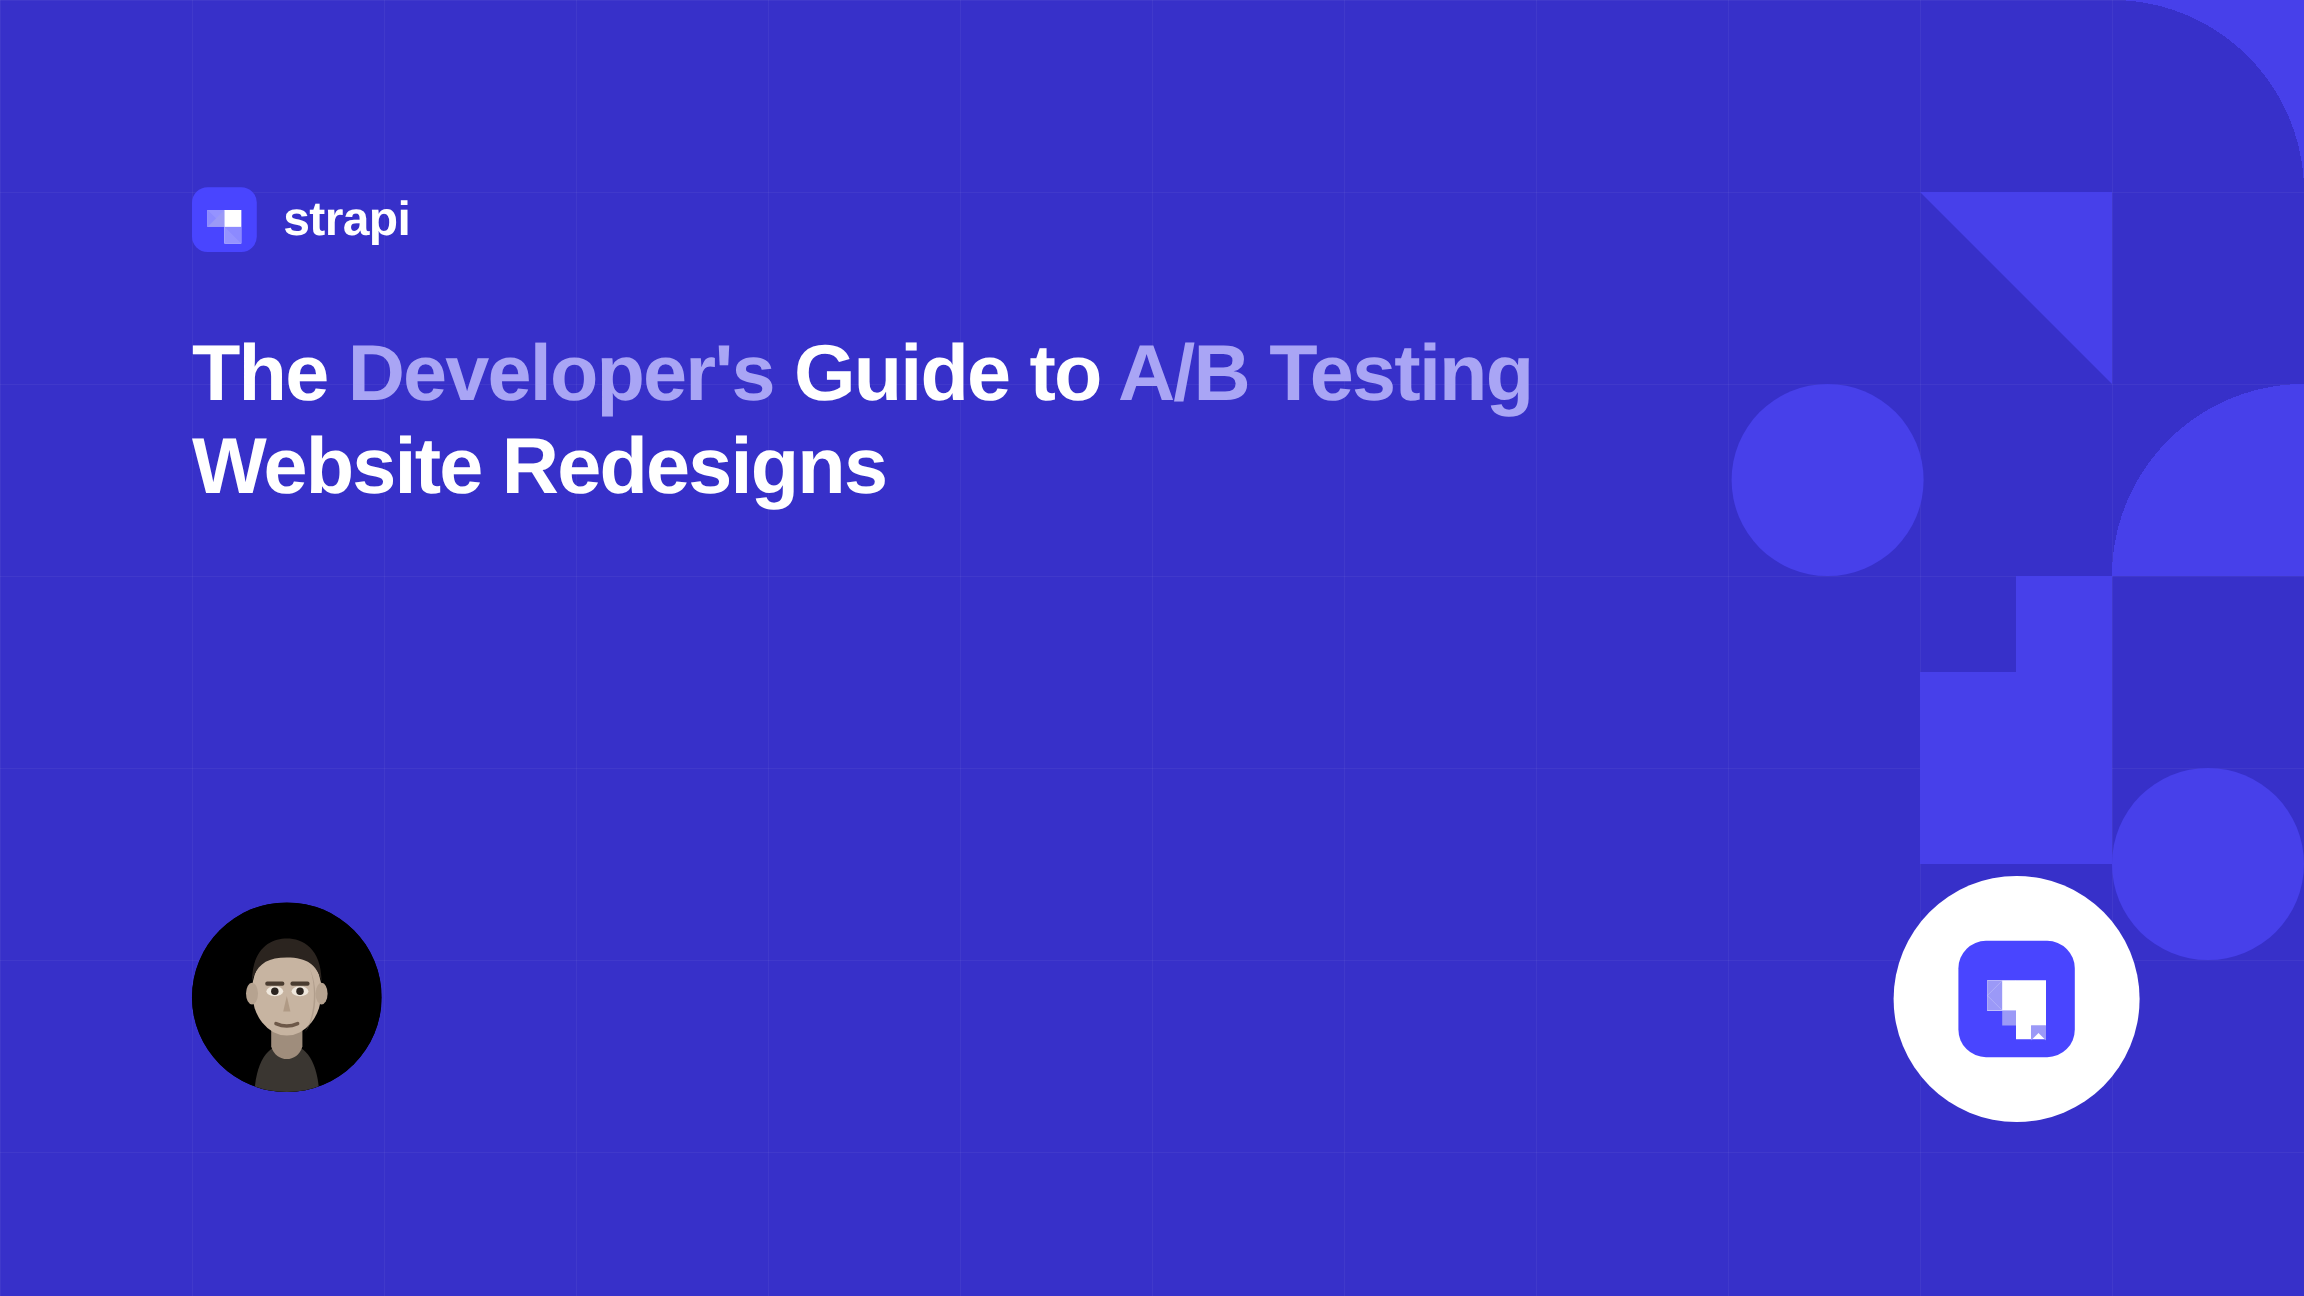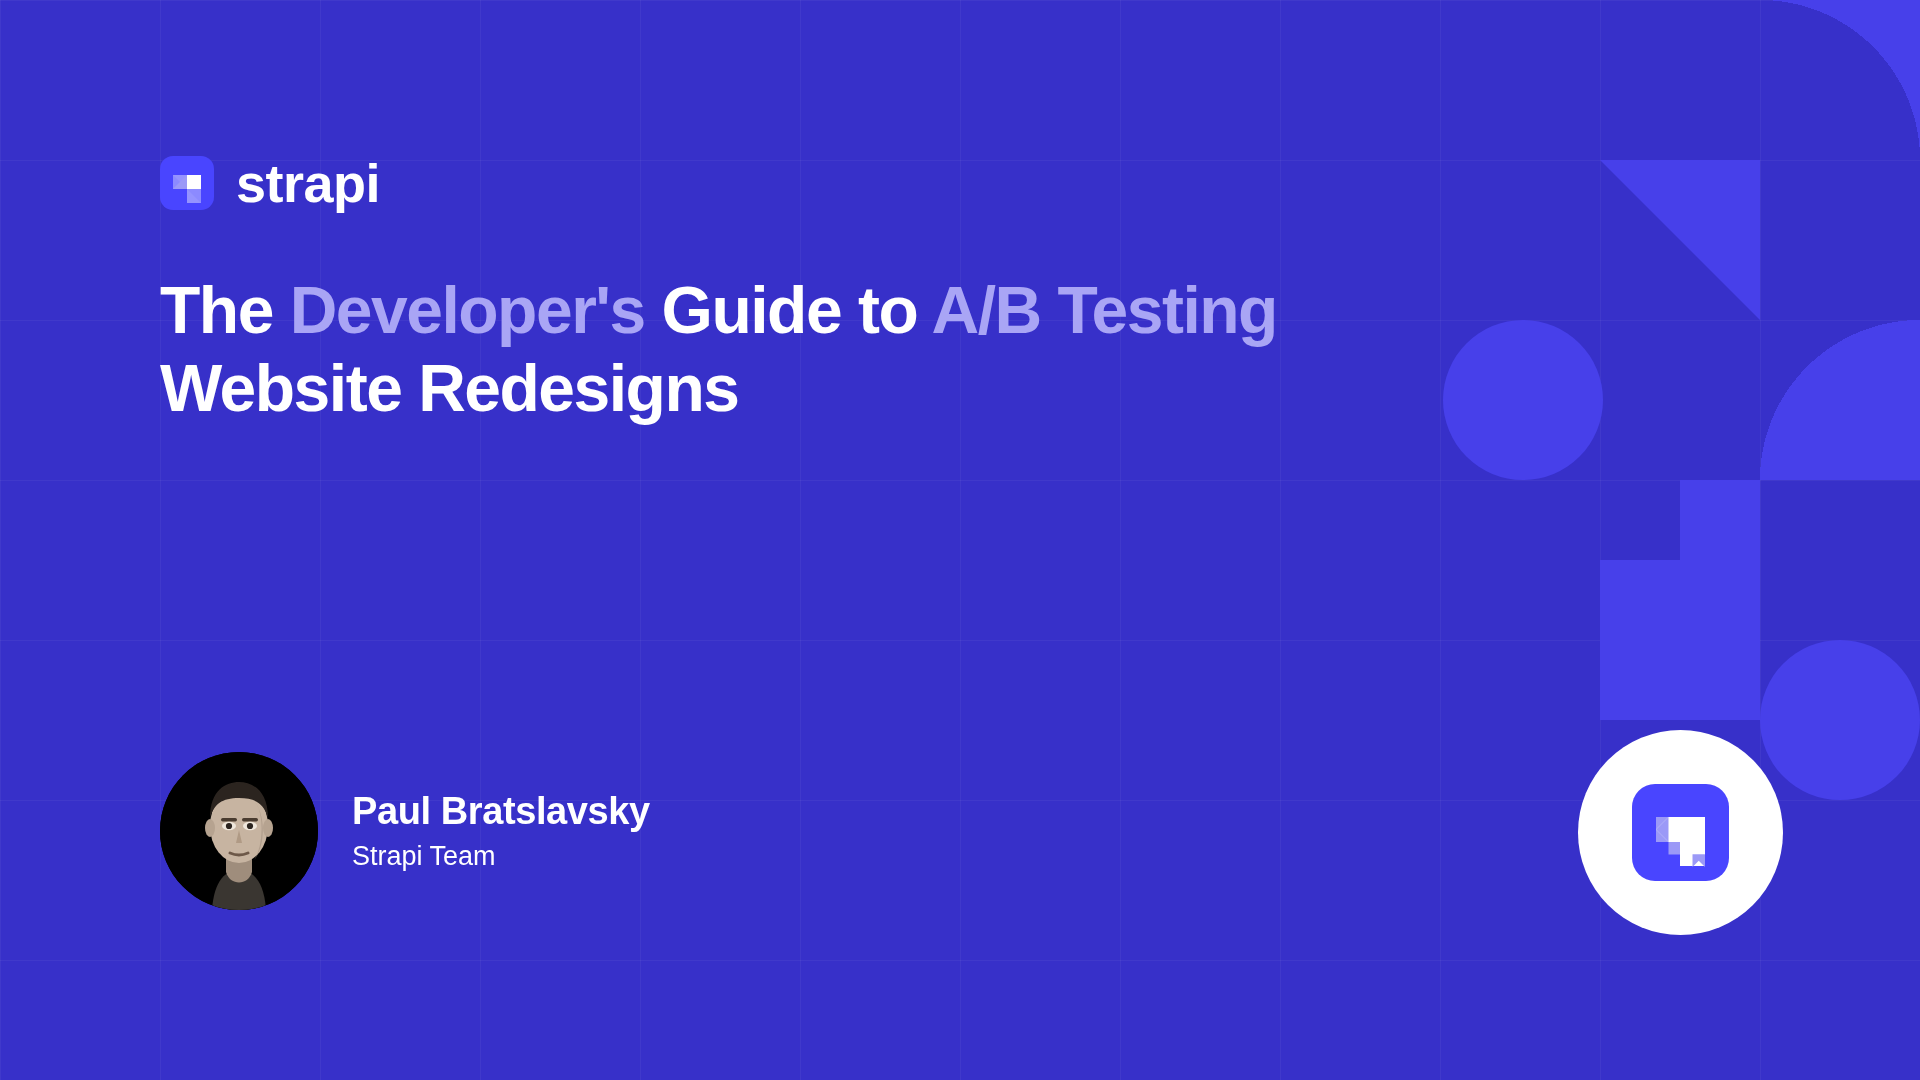--- a/index.html
+++ b/index.html
@@ -89,21 +89,21 @@
     width:54px; height:54px;
     border-radius:13px;
     background:#4945ff;
     overflow:hidden;
     flex:none;
   }
   .logo-mark svg { display:block; width:54px; height:54px; }
 
   .logo-word {
     color:#ffffff;
-    font-size:54px;
+    font-size:40px;
     font-weight:700;
     letter-spacing:-0.5px;
     line-height:1;
   }
 
   
   .title {
     position:absolute;
     left:160px; top:272px;
     width:1320px;
@@ -226,24 +226,20 @@
           <circle cx="90" cy="74" r="3.1" fill="#2b241f"></circle>
 
           <path d="M79 78 L76 91 L82 91 Z" fill="#b09a85"></path>
 
           <path d="M70 101 Q79 105 88 101" stroke="#6d5848" stroke-width="3" fill="none" stroke-linecap="round"></path>
 
           <path d="M95 50 C104 60 104 94 94 108 C104 98 107 66 95 50 Z" fill="#9f8d7c" opacity="0.55"></path>
         </g>
       </svg>
     </div>
-    <div class="author-text">
-      <div class="author-name">Paul Bratslavsky</div>
-      <div class="author-role">Strapi Team</div>
-    </div>
   </div>
 
   <div class="badge">
     <div class="badge-mark">
       <svg viewBox="0 0 97 97" xmlns="http://www.w3.org/2000/svg">
         <path d="M24 33 H73 V82 H48 V58 H24 Z" fill="#ffffff"></path>
         <path d="M24 33 L48 33 L48 58 L24 58 Z" fill="#ffffff"></path>
         <path d="M24 58 L48 33 V58 Z" fill="#ffffff"></path>
         <path d="M48 33 H73 V58 H48 Z" fill="#ffffff"></path>
         <path d="M24 45.5 L36.5 33 H24 Z" fill="#9b99f7"></path>

